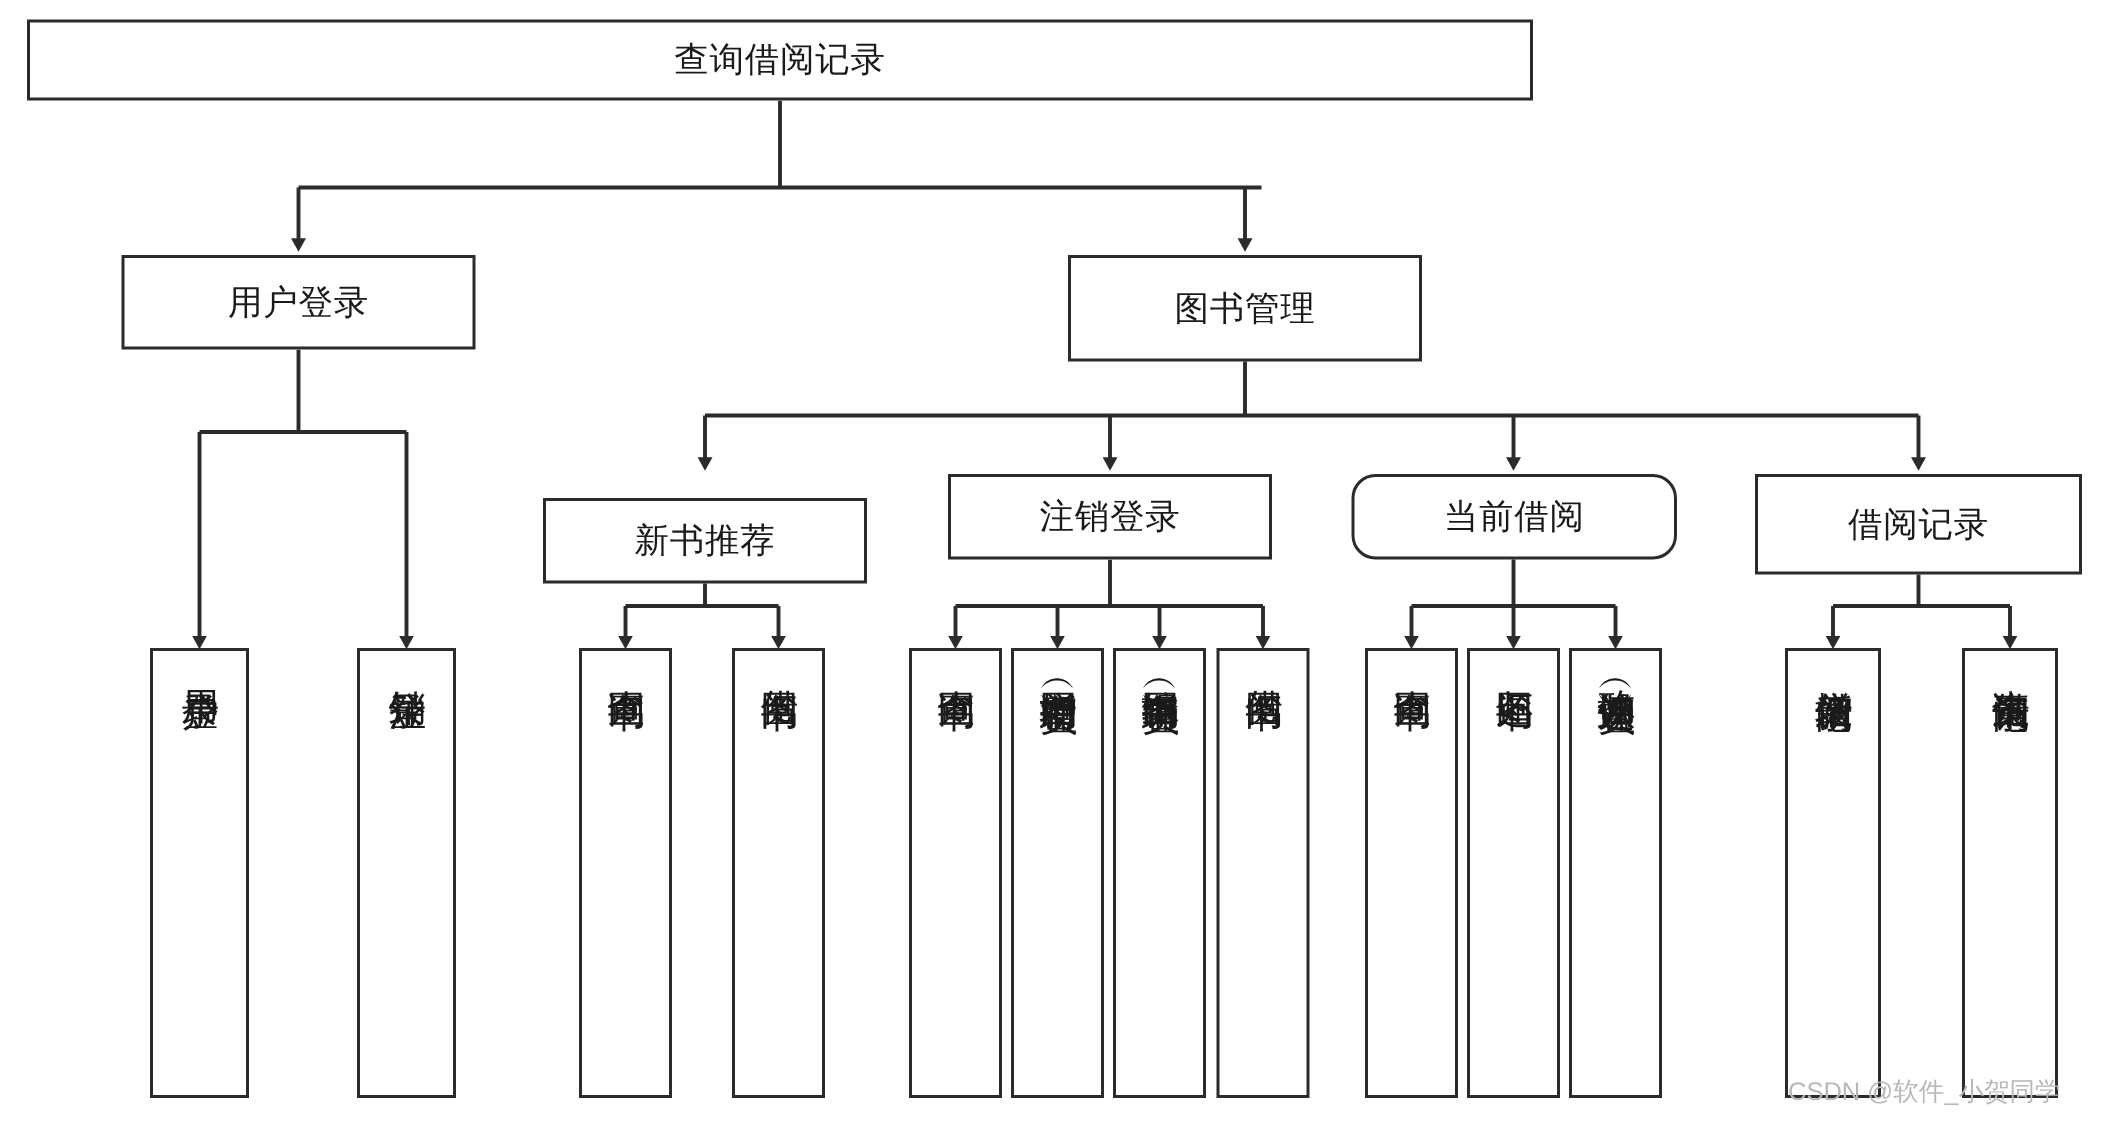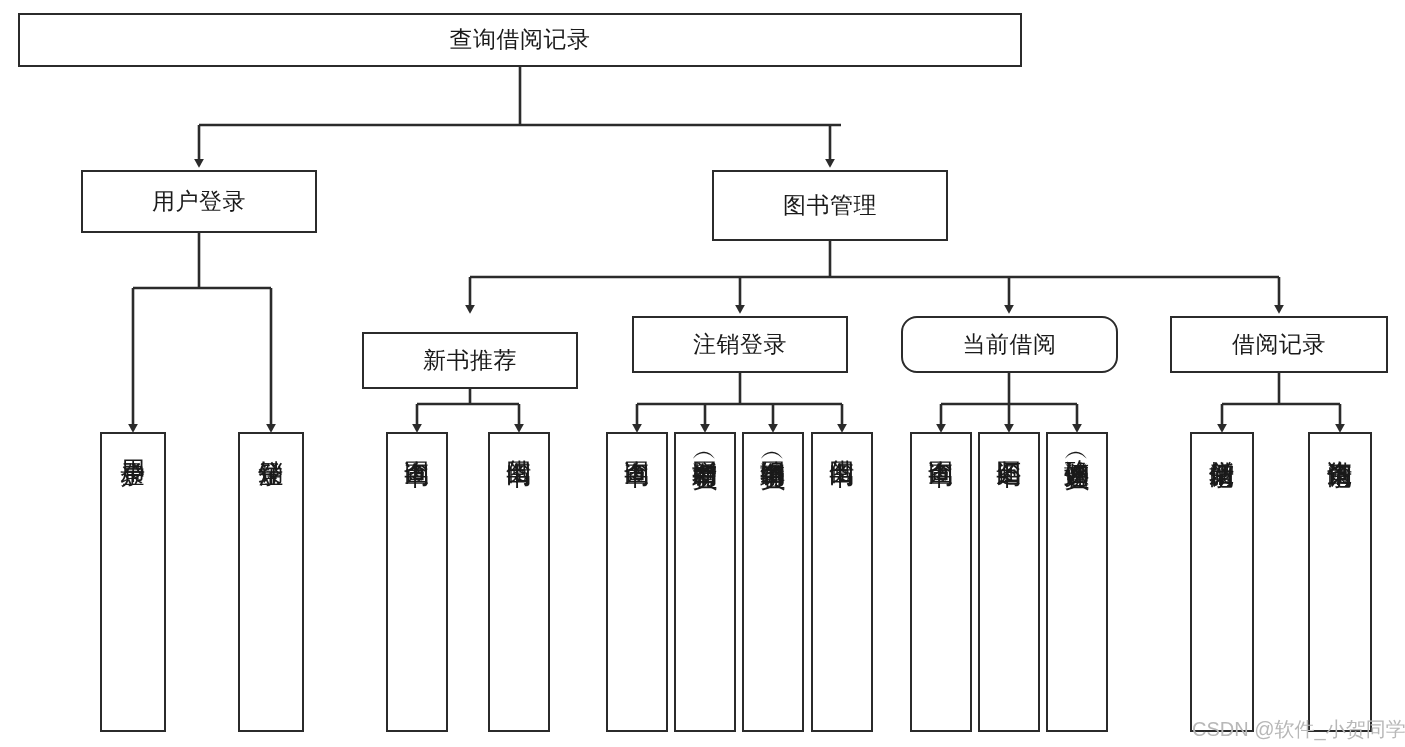--- a/index.html
+++ b/index.html
@@ -60,21 +60,21 @@
     line-height: 1.05;
     letter-spacing: 1px;
     white-space: normal;
     text-align: left;
     max-height: 268px;
   }
   .watermark {
     position: absolute;
     left: 1192px;
     top: 716px;
-    font-size: 20px;
+    font-size: 17px;
     color: #b8b8b8;
     white-space: nowrap;
     font-family: "Liberation Sans", "DejaVu Sans", sans-serif;
   }
 </style>
 </head>
 <body>
 
 <div id="diagram-root">
 
@@ -141,21 +141,21 @@
 
   <div class="node h" style="left:362px; top:332px; width:216px; height:57px;">
     <span class="label">新书推荐</span>
   </div>
   <div class="node h" style="left:632px; top:316px; width:216px; height:57px;">
     <span class="label">注销登录</span>
   </div>
   <div class="node h" style="left:901px; top:316px; width:217px; height:57px;border-radius:16px;">
     <span class="label">当前借阅</span>
   </div>
-  <div class="node h" style="left:1170px; top:316px; width:218px; height:57px;">
+  <div class="node h" style="left:1170px; top:316px; width:218px; height:67px;">
     <span class="label">借阅记录</span>
   </div>
 
   <div class="node v" style="left:100px; top:432px; width:66px; height:300px;">
     <span class="label">用户登录</span>
   </div>
   <div class="node v" style="left:238px; top:432px; width:66px; height:300px;">
     <span class="label">注销登录</span>
   </div>
 

